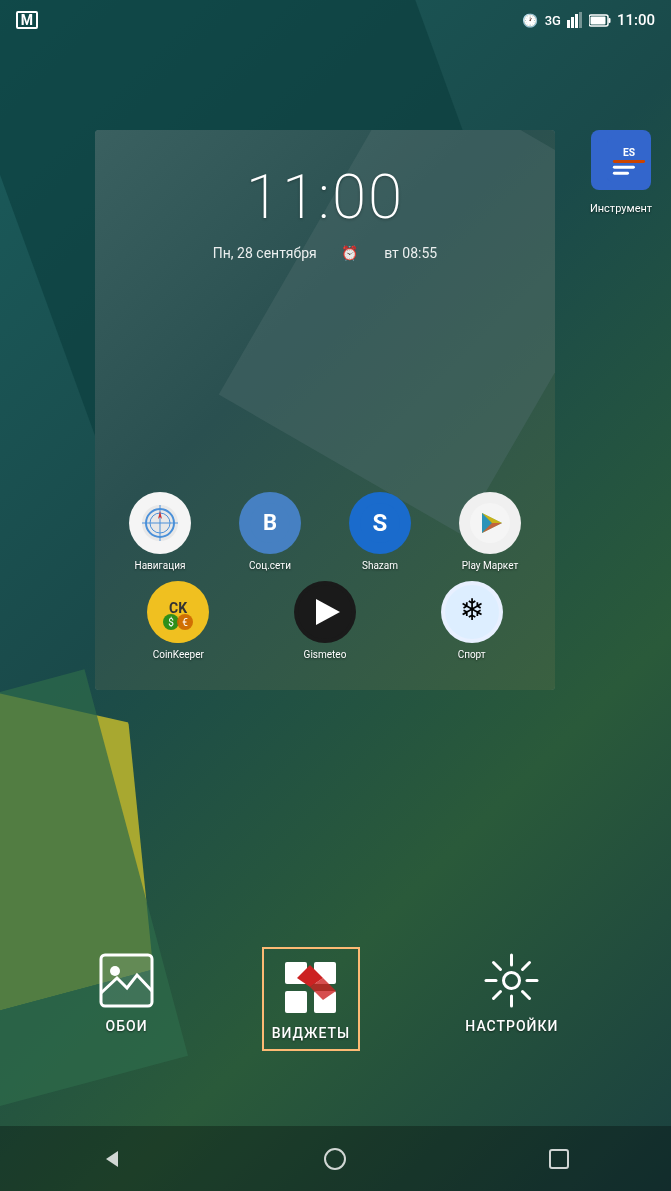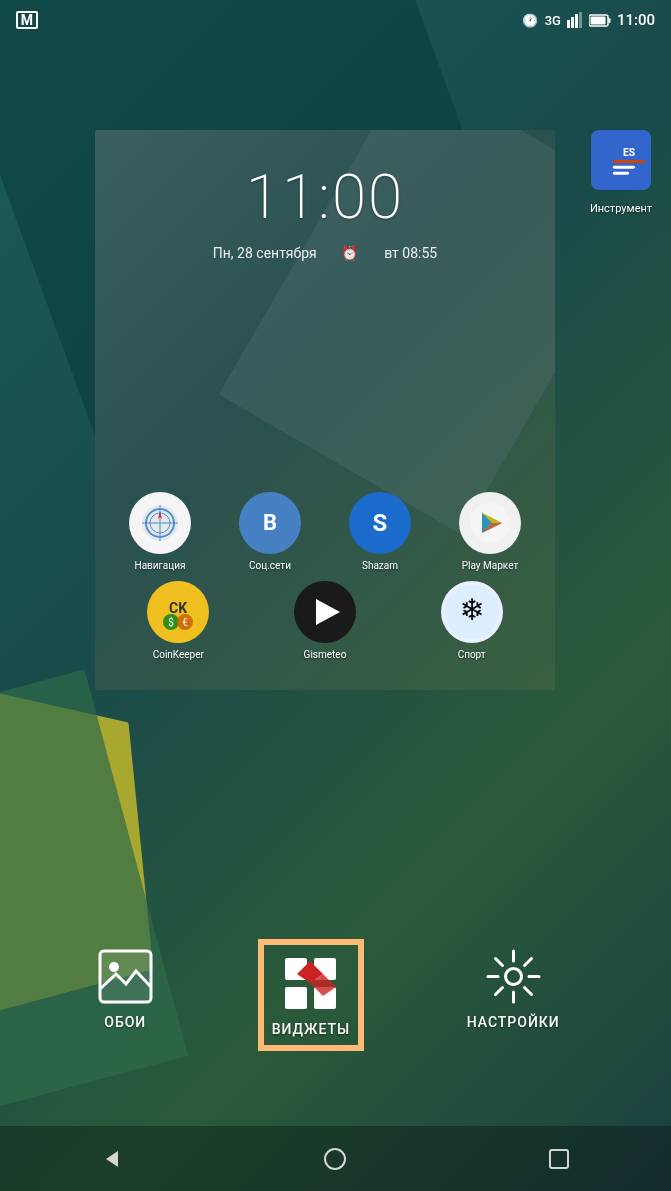--- a/index.html
+++ b/index.html
@@ -258,21 +258,21 @@
       z-index: 20;
     }
     .menu-item {
       display: flex;
       flex-direction: column;
       align-items: center;
       cursor: pointer;
       padding: 8px;
     }
     .menu-item.active {
-      border: 6px solid #fdba74;
+      border: 2px solid #fdba74;
       margin-top: 14px;
     }
     .menu-icon-container {
       width: 60px;
       height: 60px;
       display: flex;
       align-items: center;
       justify-content: center;
       margin-bottom: 8px;
     }

